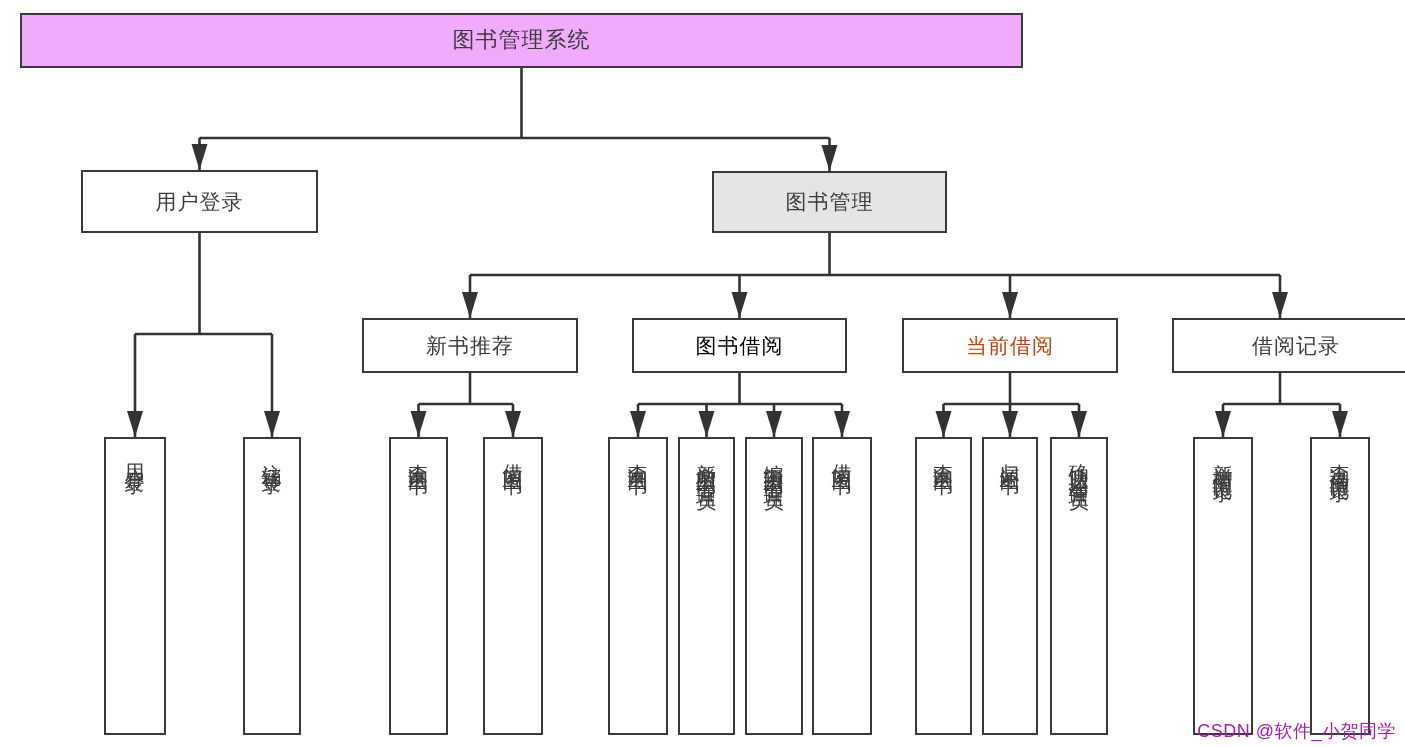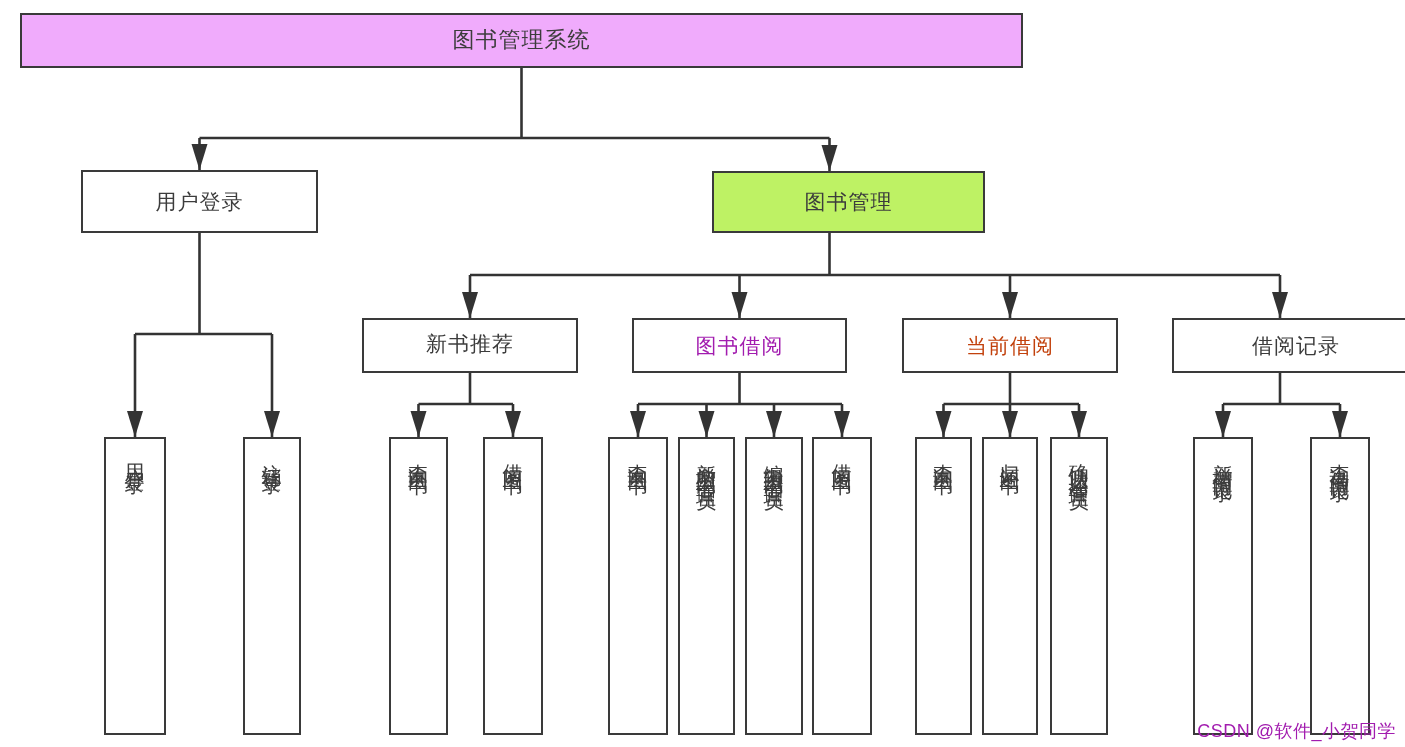--- a/index.html
+++ b/index.html
@@ -72,28 +72,28 @@
       <line x1="1340" y1="404" x2="1340" y2="437" stroke="#333333" stroke-width="2.6"></line>
       <polygon points="1332,411 1348,411 1340,437" fill="#333333"></polygon>
     </svg>
   <div id="nodes">
       <div class="node h root" style="left: 20px; top: 13px; width: 1003px; height: 55px; border-color: rgb(58, 58, 58); background: #f0abfc;">
         <span class="label" style="color: rgb(60, 60, 60);">图书管理系统</span>
       </div>
       <div class="node h" style="left: 81px; top: 170px; width: 237px; height: 63px; border-color: rgb(58, 58, 58); background: rgb(255, 255, 255);">
         <span class="label" style="color: rgb(60, 60, 60);">用户登录</span>
       </div>
-      <div class="node h" style="left: 712px; top: 171px; width: 273px; height: 62px; border-color: rgb(58, 58, 58); background: #bef264;">
+      <div class="node h" style="left: 712px; top: 171px; width: 235px; height: 62px; border-color: rgb(58, 58, 58); background: #e5e5e5;">
         <span class="label" style="color: rgb(60, 60, 60);">图书管理</span>
       </div>
-      <div class="node h" style="left: 362px; top: 318px; width: 216px; height: 55px; border-color: rgb(58, 58, 58); background: rgb(255, 255, 255); font-family: Liberation Mono, monospace;">
+      <div class="node h" style="left: 362px; top: 318px; width: 216px; height: 55px; border-color: rgb(58, 58, 58); background: rgb(255, 255, 255);">
         <span class="label" style="color: rgb(60, 60, 60);">新书推荐</span>
       </div>
       <div class="node h" style="left: 632px; top: 318px; width: 215px; height: 55px; border-color: rgb(58, 58, 58); background: rgb(255, 255, 255);">
-        <span class="label" style="color: #a21caf;">图书借阅</span>
+        <span class="label" style="color: #000000;">图书借阅</span>
       </div>
       <div class="node h" style="left: 902px; top: 318px; width: 216px; height: 55px; border-color: rgb(58, 58, 58); background: rgb(255, 255, 255);">
         <span class="label" style="color: #c2410c;">当前借阅</span>
       </div>
       <div class="node h" style="left: 1172px; top: 318px; width: 248px; height: 55px; border-color: rgb(58, 58, 58); background: rgb(255, 255, 255);">
         <span class="label" style="color: rgb(60, 60, 60);">借阅记录</span>
       </div>
       <div class="node v" style="left: 104px; top: 437px; width: 62px; height: 298px; border-color: rgb(58, 58, 58); background: rgb(255, 255, 255);">
         <span class="label" style="color: rgb(60, 60, 60);">用户登录</span>
       </div>

